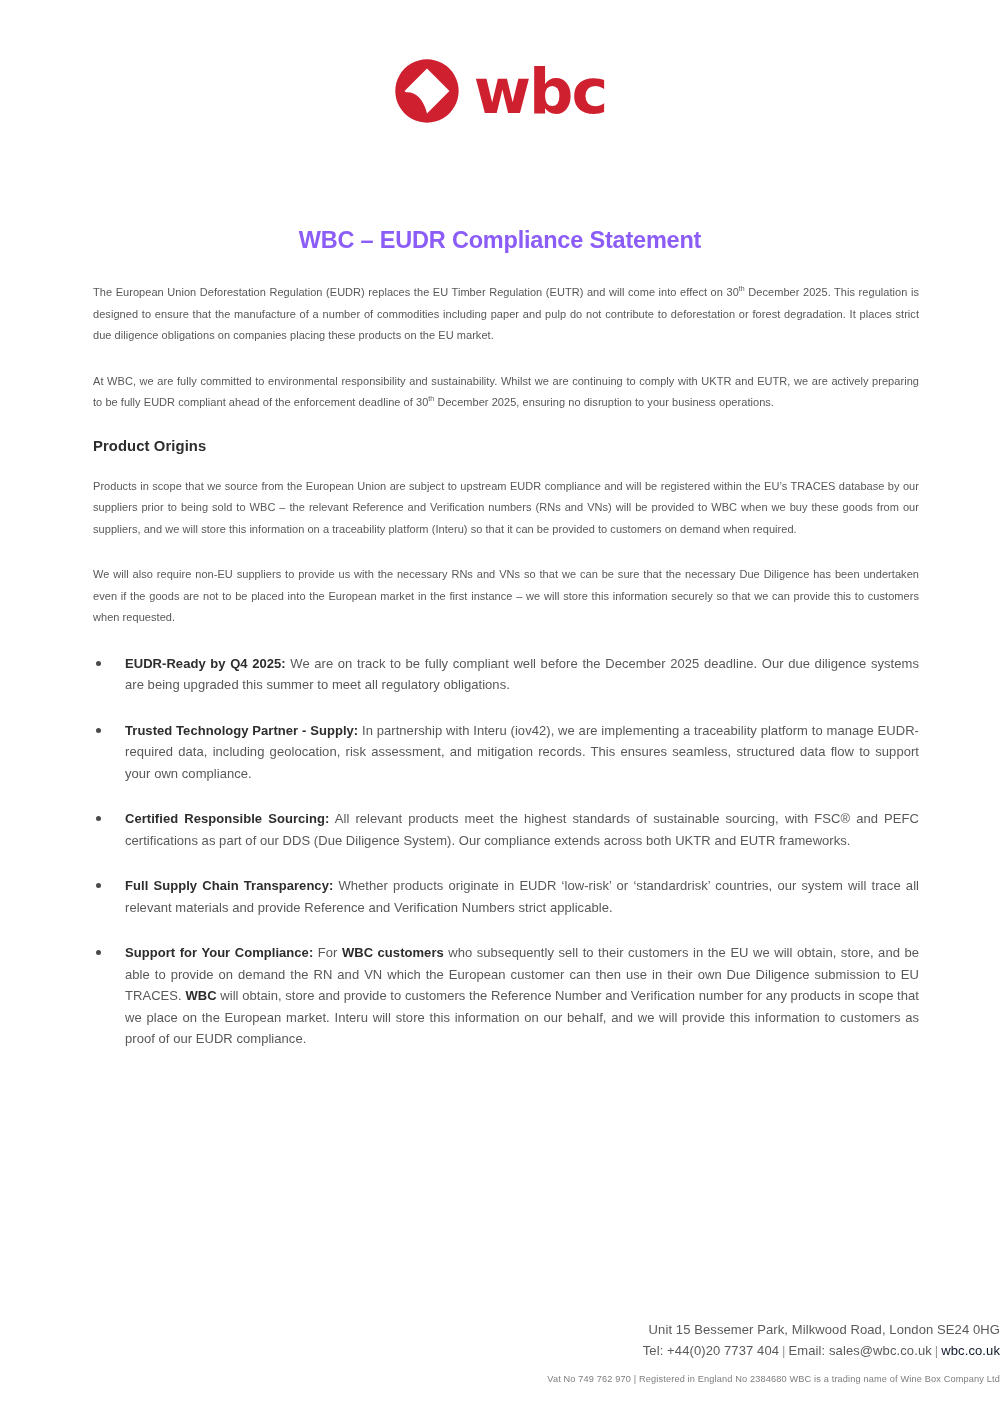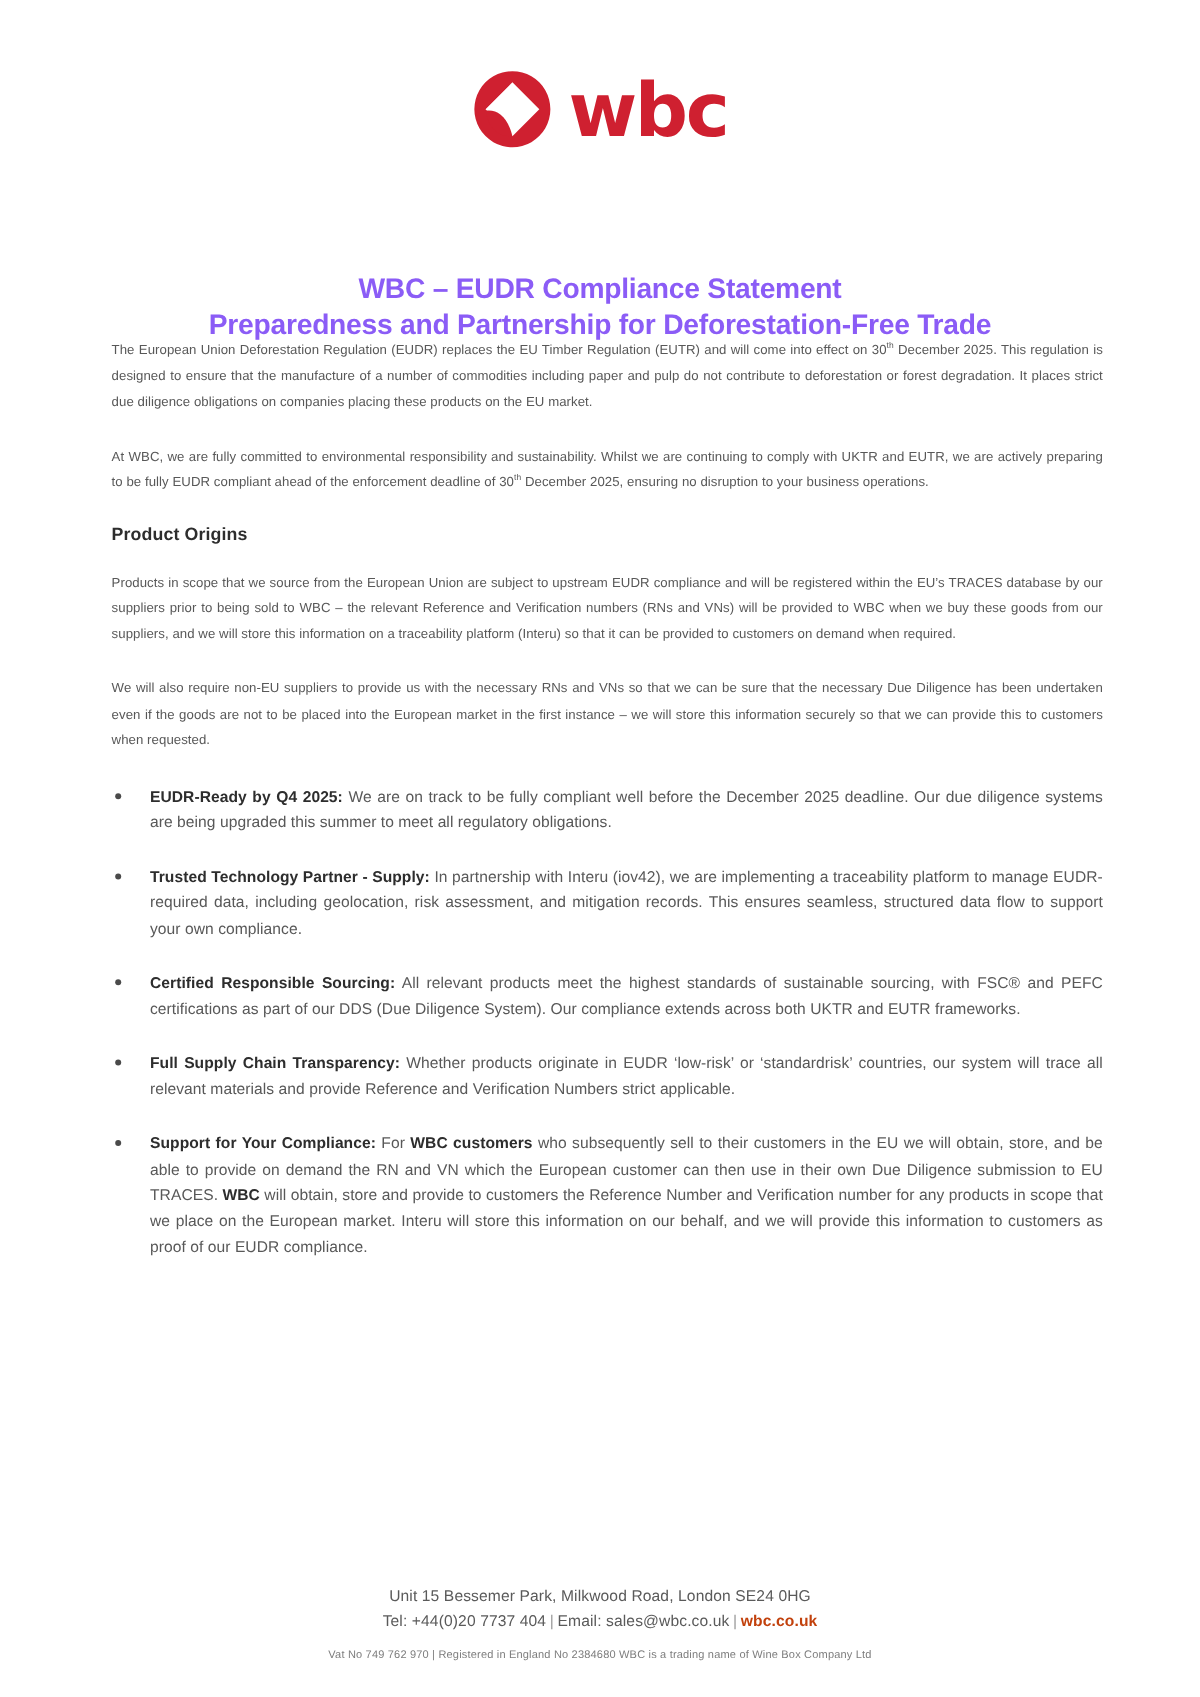--- a/index.html
+++ b/index.html
@@ -115,36 +115,36 @@
     border-radius: 50%;
   }
   .b { font-weight: 700; color: #2d2d2d; }
 
   
   .footer {
     position: absolute;
     bottom: 28px;
     left: 0;
     width: 1000px;
-    text-align: center;
+    text-align: right;
     color: #5a5a5a;
   }
   .footer .addr {
     font-size: 13px;
     line-height: 21px;
     letter-spacing: 0.1px;
   }
   .footer .contact {
     font-size: 13px;
     line-height: 21px;
     letter-spacing: 0.1px;
     margin-bottom: 12px;
   }
   .footer .sep { color: #9a9a9a; padding: 0 3px; }
-  .footer .web { font-weight: 700; color: #c2410c; }
+  .footer .web { font-weight: 400; color: #0f172a; }
   .footer .legal {
     font-size: 9.2px;
     line-height: 13px;
     color: #7d7d7d;
     letter-spacing: 0.15px;
   }
 </style>
 </head>
 <body>
 
@@ -155,21 +155,20 @@
       <svg width="66" height="66" viewBox="0 0 100 100" aria-hidden="true">
         <path fill="#cf2030" d="M50 2 A48 48 0 1 1 49.9 2 Z M50 16 L16 50 L50 84 L84 50 Z"></path>
         <path fill="#cf2030" d="M17 52 C30 50 44 59 50 84 C32 86 18 72 17 52 Z"></path>
       </svg>
     </div>
     <div class="logo-word">wbc</div>
   </div>
 
   <div class="doc-title">
     <span>WBC – EUDR Compliance Statement</span>
-    <span class="line2">Preparedness and Partnership for Deforestation-Free Trade</span>
   </div>
 
   <div class="content">
 
     <p class="body"><span>The European Union Deforestation Regulation (EUDR) replaces the EU Timber Regulation (EUTR) and will come into effect on 30</span><sup>th</sup><span> December 2025. This regulation is designed to ensure that the manufacture of a number of commodities including paper and pulp do not contribute to deforestation or forest degradation. It places strict due diligence obligations on companies placing these products on the EU market.</span></p>
 
     <p class="body"><span>At WBC, we are fully committed to environmental responsibility and sustainability. Whilst we are continuing to comply with UKTR and EUTR, we are actively preparing to be fully EUDR compliant ahead of the enforcement deadline of 30</span><sup>th</sup><span> December 2025, ensuring no disruption to your business operations.</span></p>
 
     <h2 class="sub">Product Origins</h2>
 

